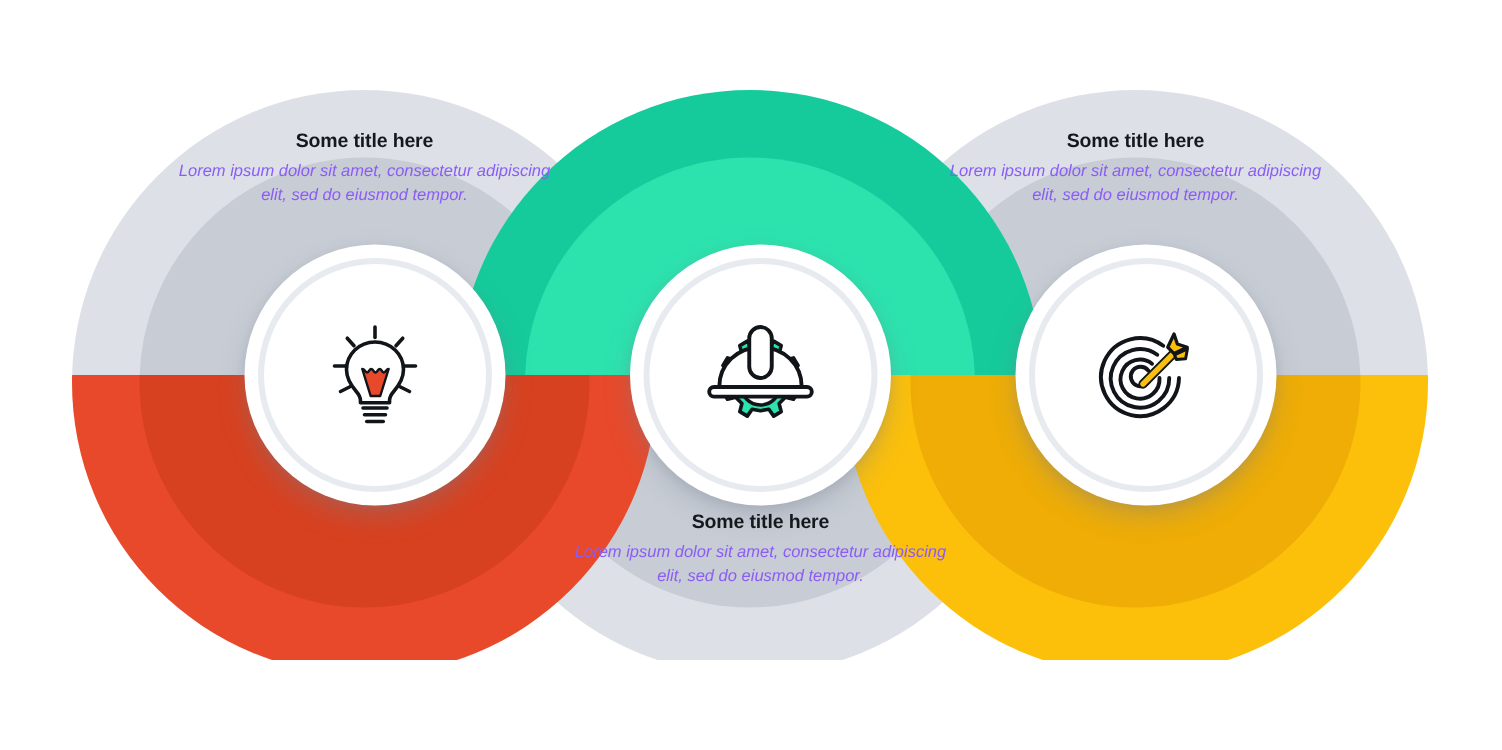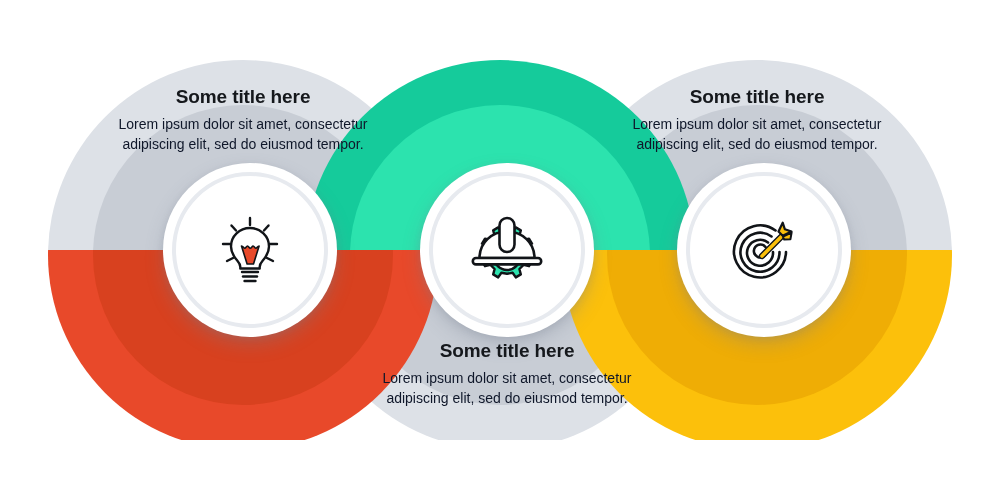--- a/index.html
+++ b/index.html
@@ -48,32 +48,33 @@
   }
   .hub-face svg{display:block;}
 
   
   .txtblock{
     position:absolute;
     text-align:center;
     width:260px;
   }
   .ttl{
-    font-size:19px;
+    font-size:13px;
     font-weight:bold;
     color:#15181c;
     letter-spacing:-0.1px;
     margin:0 0 5px 0;
     line-height:1.2;
   }
   .dsc{
-    font-size:14px;
-    color:#0f172a;
+    font-size:11px;
+    color:#8b5cf6;
     line-height:1.45;
     margin:0;
+    font-style:italic;
   }
 </style>
 </head>
 <body>
 
 <div id="stage">
 
   <div class="halfwrap" style="left:48px;top:60px;width:390px;height:190px;">
     <div class="disc" style="left:0;top:0;width:390px;height:390px;background:#dde1e7;"></div>
     <div class="disc" style="left:45px;top:45px;width:300px;height:300px;background:#c8cdd5;"></div>

